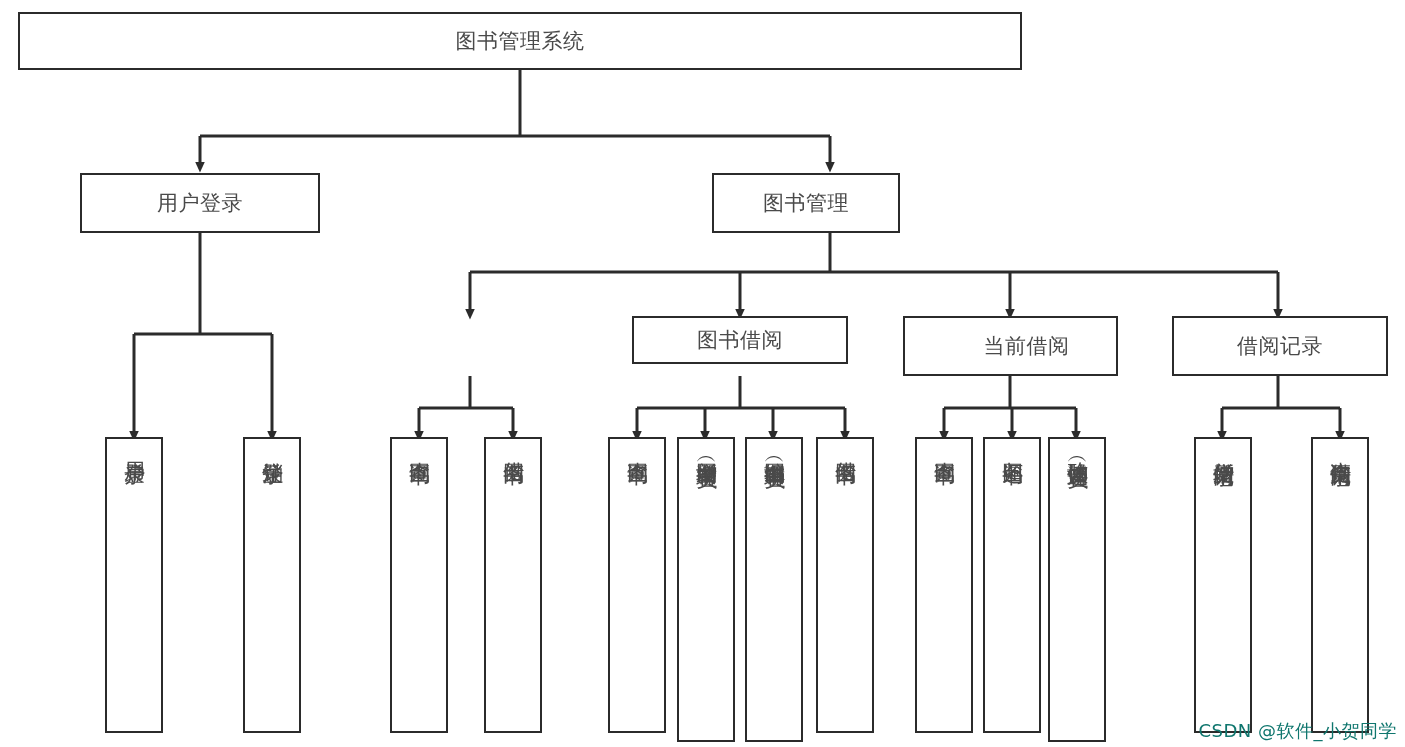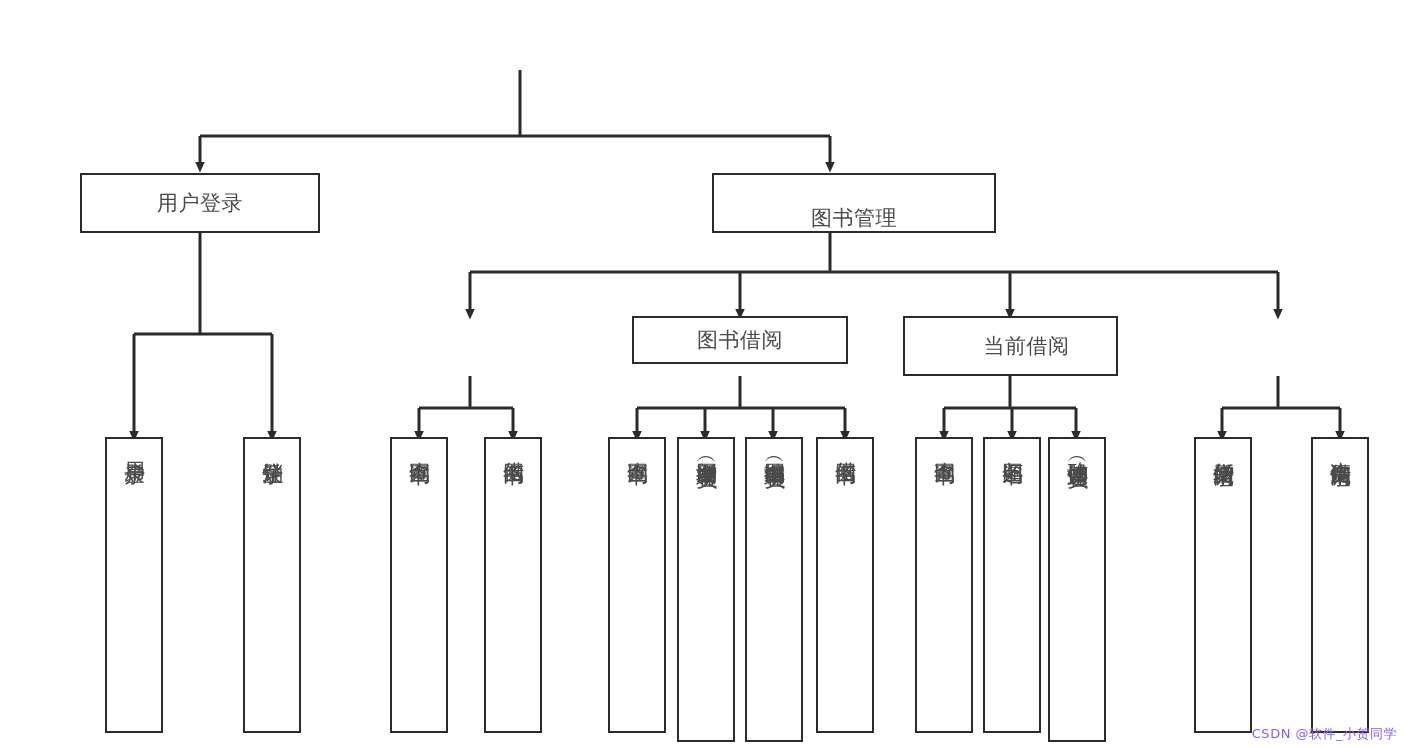--- a/index.html
+++ b/index.html
@@ -56,22 +56,22 @@
     text-orientation: upright;
     font-size: 21px;
     line-height: 1.12;
     letter-spacing: 1px;
     white-space: nowrap;
   }
   #watermark {
     position: absolute;
     right: 8px;
     bottom: 4px;
-    font-size: 13px;
-    color: #8b5cf6;
+    font-size: 18px;
+    color: #0f766e;
     white-space: nowrap;
     letter-spacing: 0.5px;
     text-align: right;
   }
 </style>
 </head>
 <body>
 
 <div id="canvas">
 
@@ -118,33 +118,39 @@
       <path d="M1012,408 L1012,432" marker-end="url(#arrow)"></path>
       <path d="M1076,408 L1076,432" marker-end="url(#arrow)"></path>
 
       <path d="M1278,376 L1278,408"></path>
       <path d="M1222,408 L1340,408"></path>
       <path d="M1222,408 L1222,432" marker-end="url(#arrow)"></path>
       <path d="M1340,408 L1340,432" marker-end="url(#arrow)"></path>
     </g>
   </svg>
 
+  <div class="node h-node" style="left:18px; top:12px; width:1004px; height:58px;">
+    <span class="node-label">图书管理系统</span>
+  </div>
 
   <div class="node h-node" style="left:80px; top:173px; width:240px; height:60px;">
     <span class="node-label">用户登录</span>
   </div>
-  <div class="node h-node" style="left:712px; top:173px; width:284px; height:60px;align-items:flex-end;">
+  <div class="node h-node" style="left:712px; top:173px; width:188px; height:60px;">
     <span class="node-label">图书管理</span>
   </div>
 
   <div class="node h-node" style="left:632px; top:316px; width:216px; height:48px;">
     <span class="node-label">图书借阅</span>
   </div>
   <div class="node h-node" style="left:903px; top:316px; width:215px; height:60px;padding-left:32px;">
     <span class="node-label">当前借阅</span>
+  </div>
+  <div class="node h-node" style="left:1172px; top:316px; width:216px; height:60px;">
+    <span class="node-label">借阅记录</span>
   </div>
 
   <div class="node v-node" style="left:105px; top:437px; width:58px; height:296px;">
     <span class="node-label">用户登录</span>
   </div>
   <div class="node v-node" style="left:243px; top:437px; width:58px; height:296px;">
     <span class="node-label">注销登录</span>
   </div>
 
   <div class="node v-node" style="left:390px; top:437px; width:58px; height:296px;">

